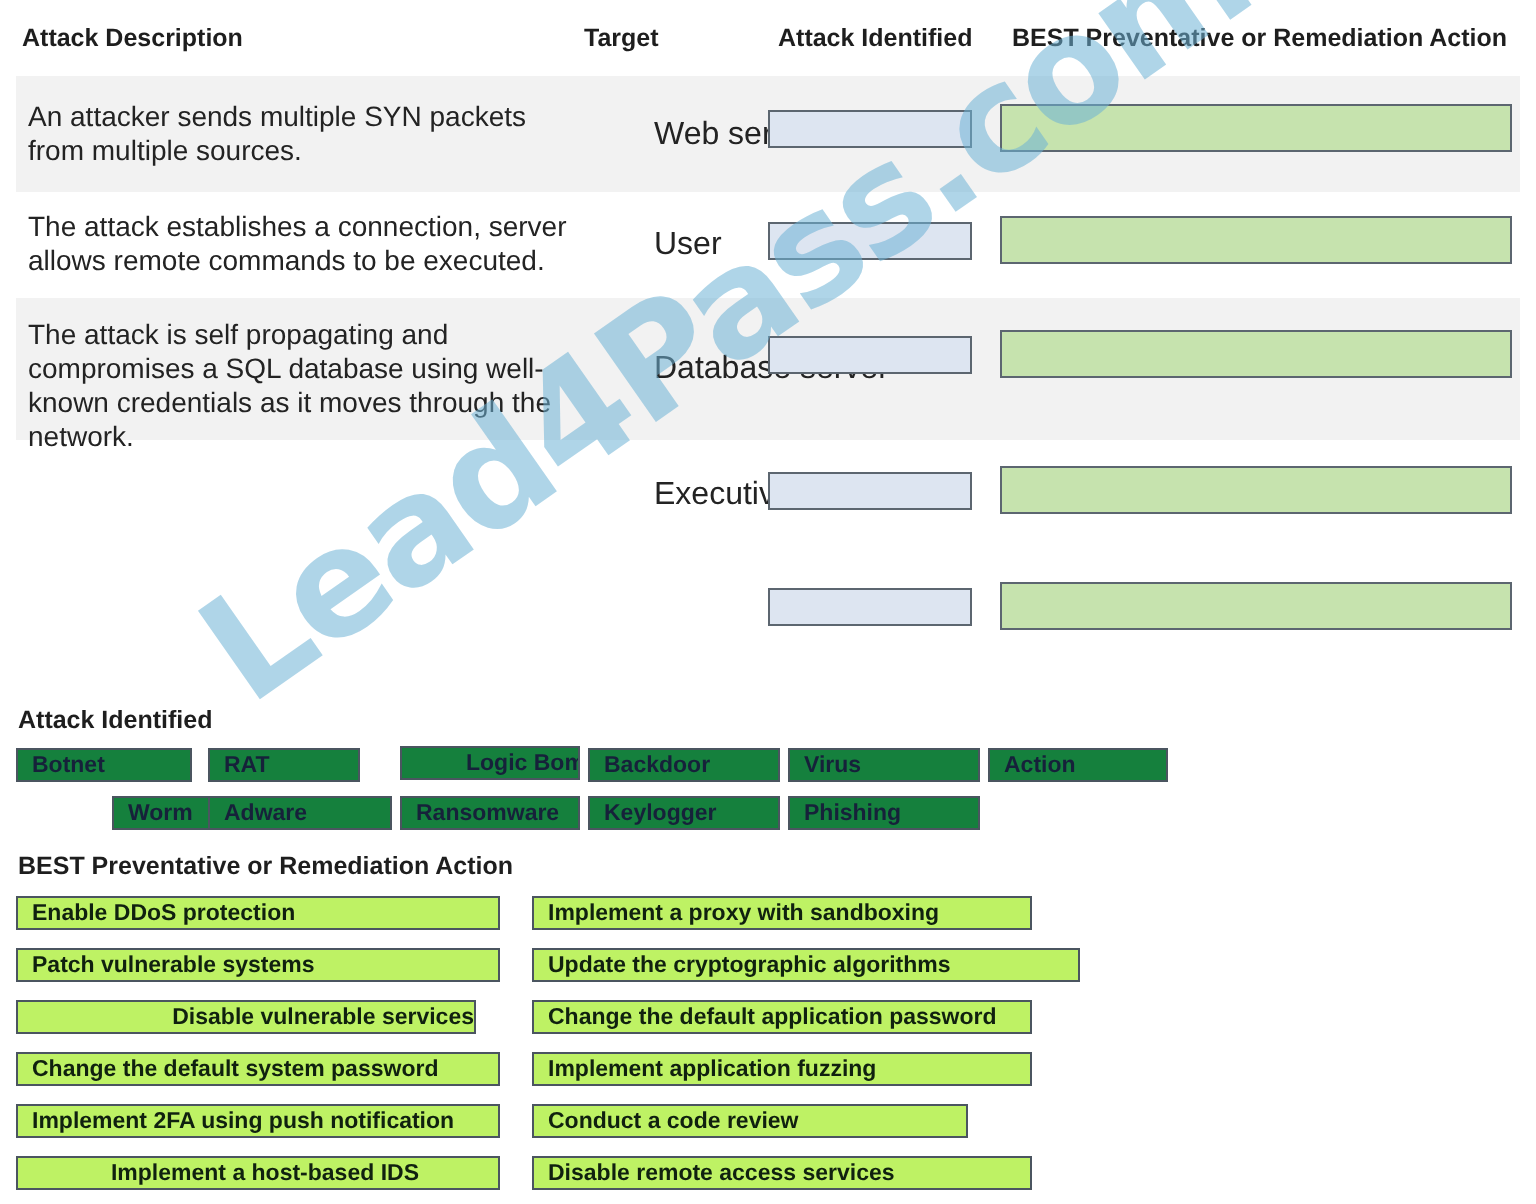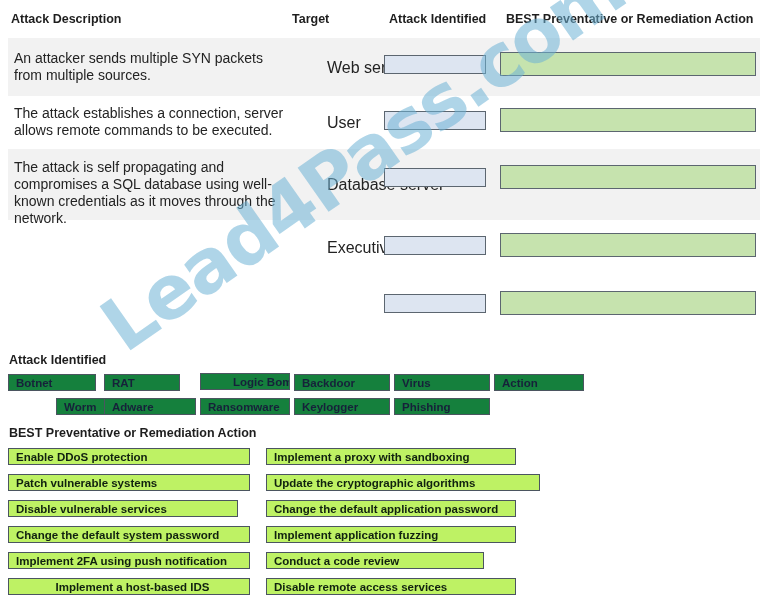--- a/index.html
+++ b/index.html
@@ -185,21 +185,21 @@
 <div class="chip blue" style="left:8px;   top:398px; width:104px;margin-left:48px;">Worm</div>
 <div class="chip blue" style="left:104px; top:398px; width:92px;">Adware</div>
 <div class="chip blue" style="left:200px; top:398px; width:90px;">Ransomware</div>
 <div class="chip blue" style="left:294px; top:398px; width:96px;">Keylogger</div>
 <div class="chip blue" style="left:394px; top:398px; width:96px;">Phishing</div>
 
 <div class="section-title" id="title-best">BEST Preventative or Remediation Action</div>
 
 <div class="chip green" style="left:8px; top:448px; width:242px;">Enable DDoS protection</div>
 <div class="chip green" style="left:8px; top:474px; width:242px;">Patch vulnerable systems</div>
-<div class="chip green" style="left:8px; top:500px; width:230px;">Disable vulnerable services</div>
+<div class="chip green" style="left:8px; top:500px; width:230px;text-align:right;">Disable vulnerable services</div>
 <div class="chip green" style="left:8px; top:526px; width:242px;">Change the default system password</div>
 <div class="chip green" style="left:8px; top:552px; width:242px;">Implement 2FA using push notification</div>
 <div class="chip green" style="left:8px; top:578px; width:242px;text-align:center;">Implement a host-based IDS</div>
 
 <div class="chip green" style="left:266px; top:448px; width:250px;">Implement a proxy with sandboxing</div>
 <div class="chip green" style="left:266px; top:474px; width:274px;">Update the cryptographic algorithms</div>
 <div class="chip green" style="left:266px; top:500px; width:250px;">Change the default application password</div>
 <div class="chip green" style="left:266px; top:526px; width:250px;">Implement application fuzzing</div>
 <div class="chip green" style="left:266px; top:552px; width:218px;">Conduct a code review</div>
 <div class="chip green" style="left:266px; top:578px; width:250px;">Disable remote access services</div>

